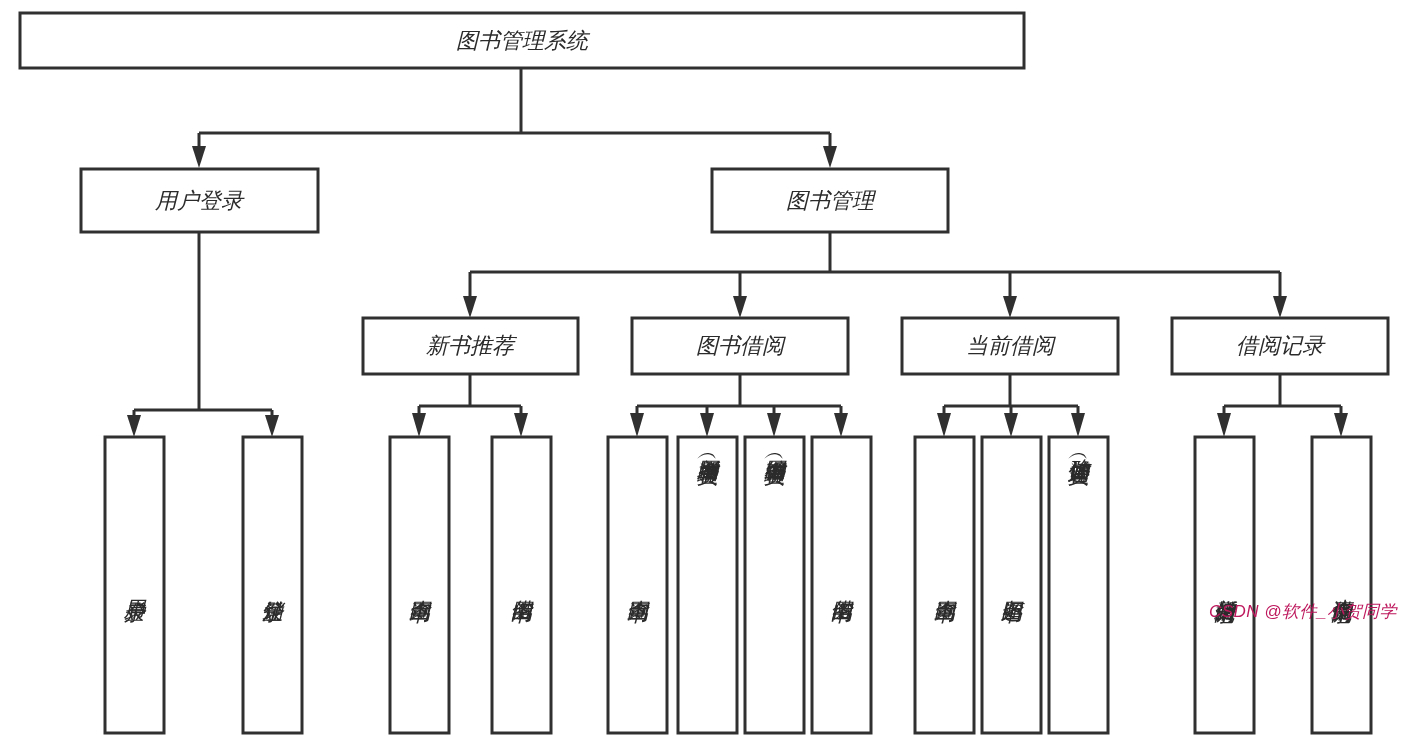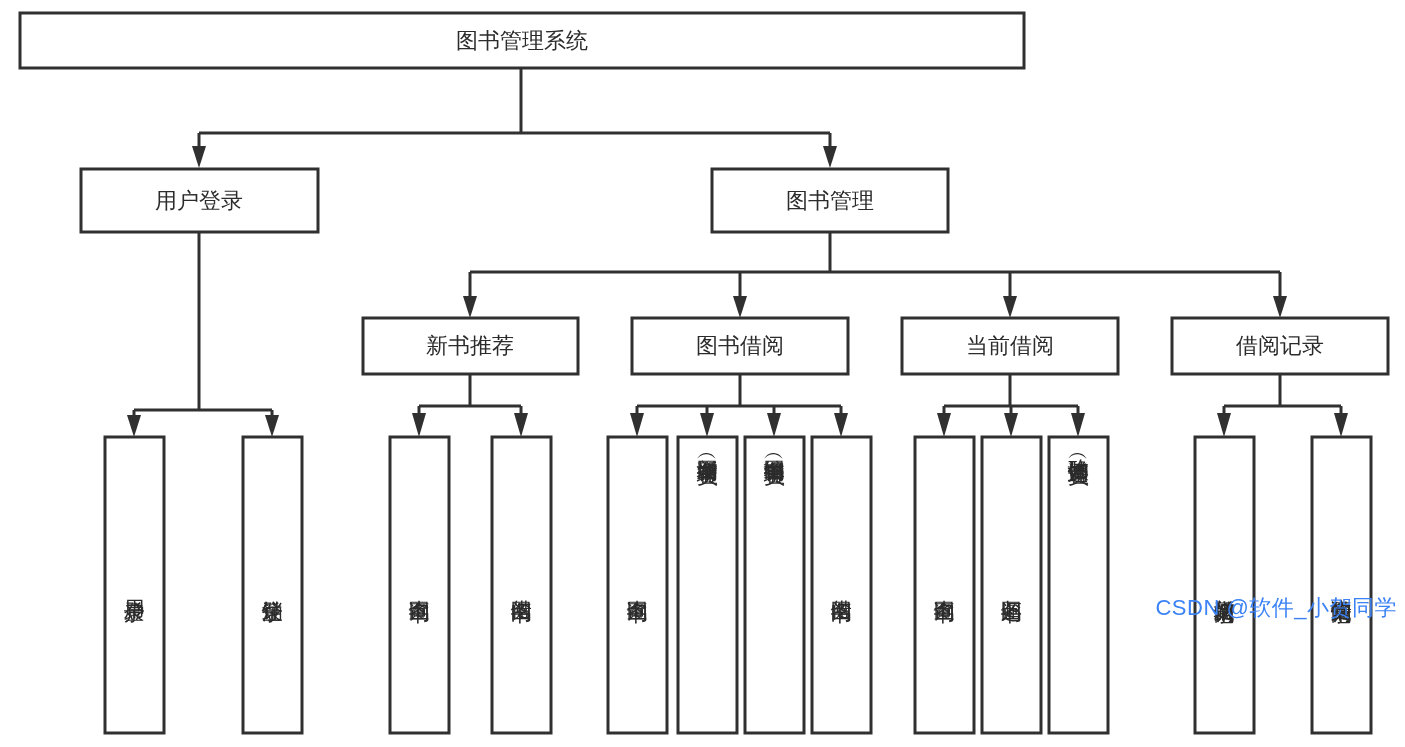--- a/index.html
+++ b/index.html
@@ -12,20 +12,21 @@
     height: 747px;
     font-family: "Liberation Sans", sans-serif;
     overflow: hidden;
     position: relative;
   }
   #diagram-root {
     position: absolute;
     left: 0; top: 0;
     width: 1405px;
     height: 629px;
+    font-style: italic;
   }
   svg.flow {
     display: block;
     width: 1405px;
     height: 747px;
   }
   .node-rect {
     fill: #ffffff;
     stroke: #303030;
     stroke-width: 3;
@@ -66,22 +67,22 @@
     fill: none;
   }
   .arrow-head {
     fill: #303030;
   }
   .watermark {
     position: absolute;
     right: 8px;
     bottom: 6px;
     font-family: "Liberation Sans", sans-serif;
-    font-size: 22px;
-    color: #3b82f6;
+    font-size: 17px;
+    color: #be185d;
     letter-spacing: 0.5px;
     user-select: none;
     pointer-events: none;
   }
 </style>
 </head>
 <body>
 
 <div id="diagram-root">
   <svg class="flow" viewBox="0 0 1405 747" xmlns="http://www.w3.org/2000/svg">

